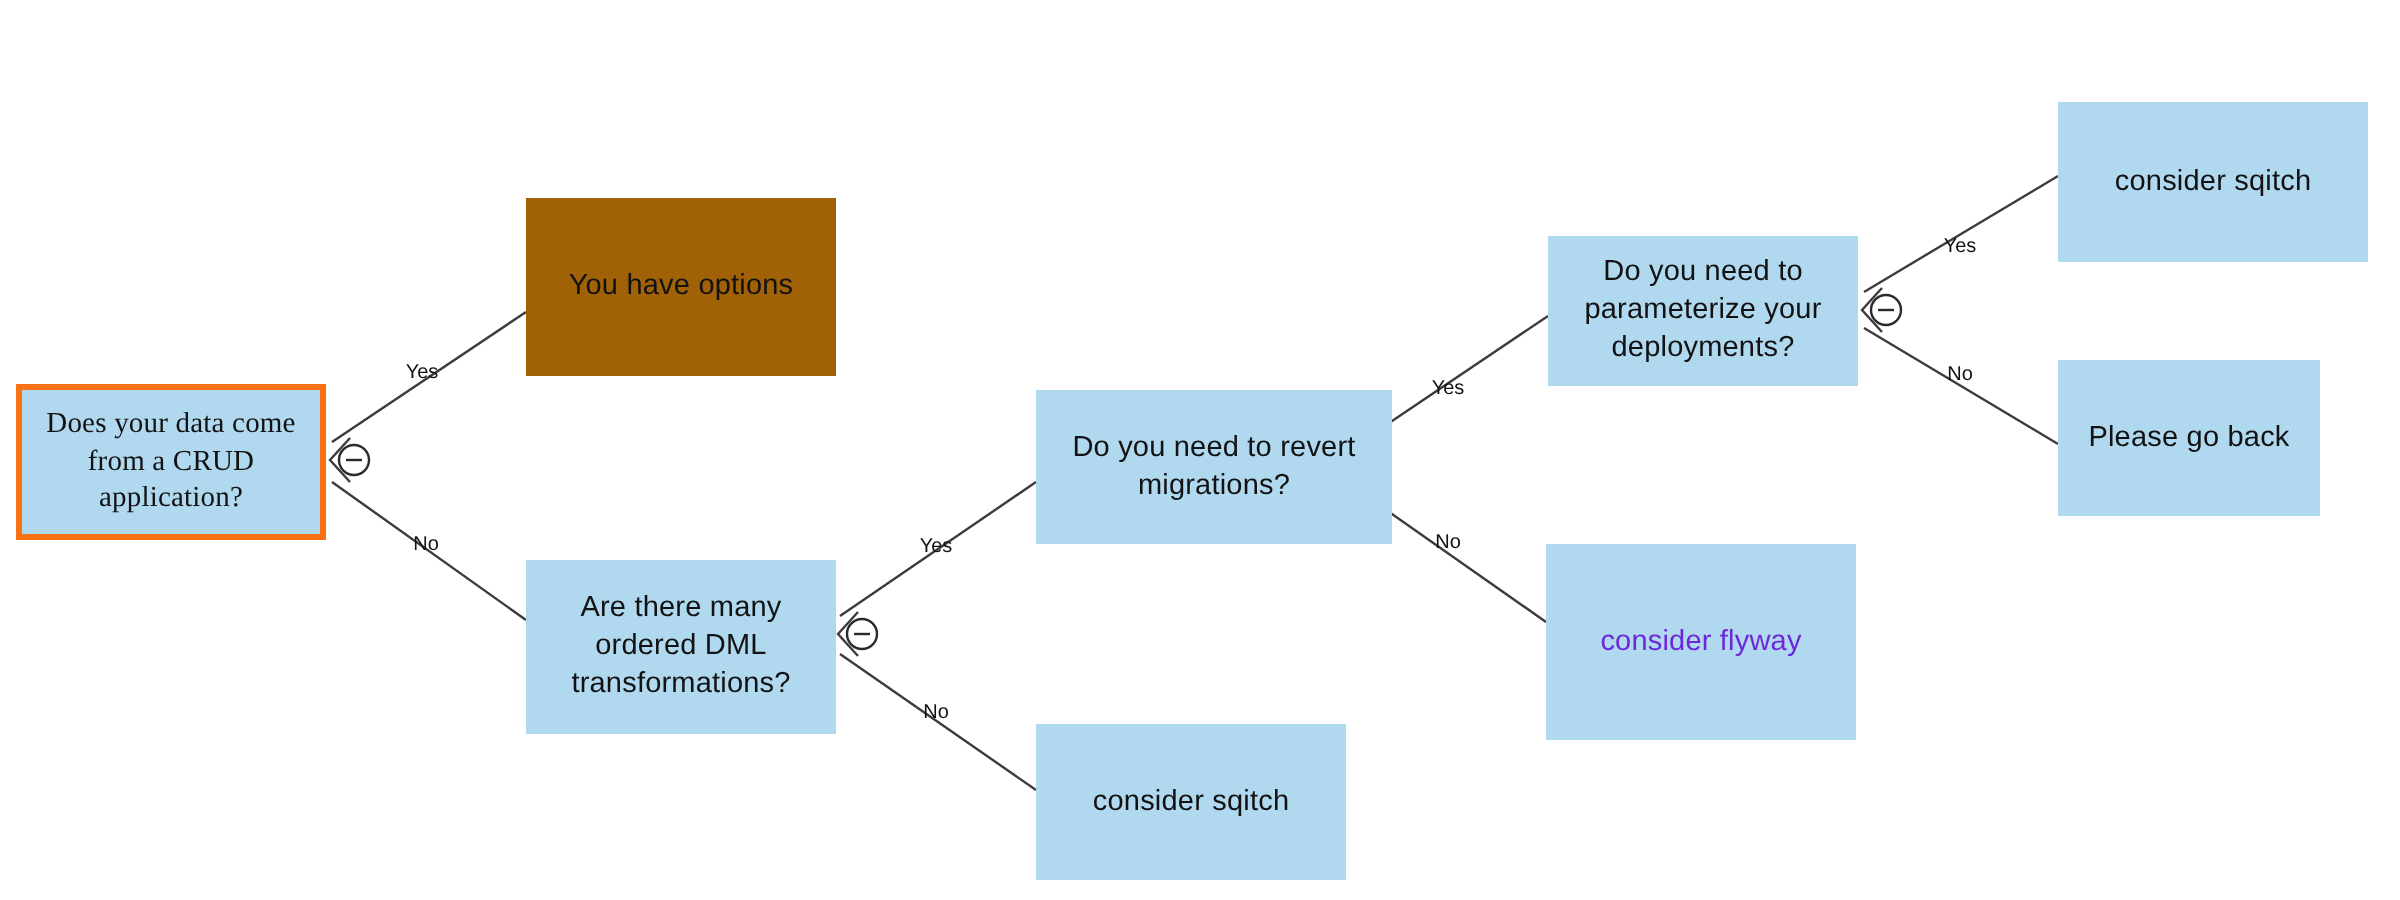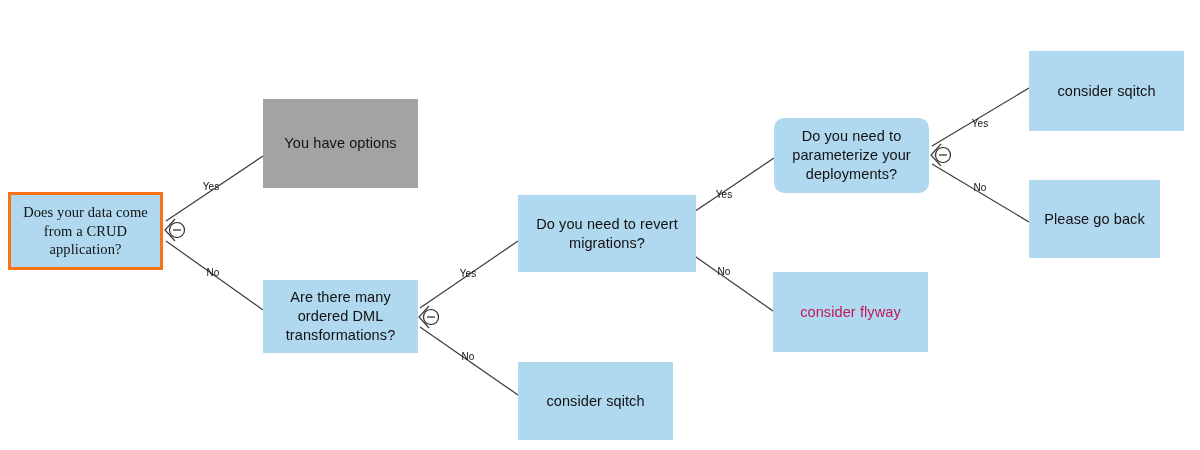--- a/index.html
+++ b/index.html
@@ -87,31 +87,31 @@
         <path d="M 941 144 L 931 155 L 941 166" fill="none" stroke="#3c3c3c" stroke-width="1.2"></path>
         <circle cx="943" cy="155" r="7.5" fill="#ffffff" stroke="#2b2b2b" stroke-width="1.2"></circle>
         <line x1="939" y1="155" x2="947" y2="155" stroke="#2b2b2b" stroke-width="1.2"></line>
       </g>
     </svg>
 
   <div id="nodes">
       <div class="node bordered" style="left: 8px; top: 192px; width: 155px; height: 78px; background: rgb(176, 216, 239); color: rgb(18, 18, 18);">Does your data come
 from a CRUD
 application?</div>
-      <div class="node" style="left: 263px; top: 99px; width: 155px; height: 89px; background: #a3a3a3; color: rgb(18, 18, 18);">You have options</div>
-      <div class="node" style="left: 263px; top: 280px; width: 155px; height: 73px; background: rgb(176, 216, 239); color: rgb(18, 18, 18);">Are there many
+      <div class="node" style="left: 263px; top: 99px; width: 155px; height: 89px; background: #a16207; color: rgb(18, 18, 18);">You have options</div>
+      <div class="node" style="left: 263px; top: 280px; width: 155px; height: 87px; background: rgb(176, 216, 239); color: rgb(18, 18, 18);">Are there many
 ordered DML
 transformations?</div>
       <div class="node" style="left: 518px; top: 195px; width: 178px; height: 77px; background: rgb(176, 216, 239); color: rgb(18, 18, 18);">Do you need to revert
 migrations?</div>
       <div class="node" style="left: 518px; top: 362px; width: 155px; height: 78px; background: rgb(176, 216, 239); color: rgb(18, 18, 18);">consider sqitch</div>
-      <div class="node" style="left: 774px; top: 118px; width: 155px; height: 75px; background: rgb(176, 216, 239); color: rgb(18, 18, 18); border-radius: 10px;">Do you need to
+      <div class="node" style="left: 774px; top: 118px; width: 155px; height: 75px; background: rgb(176, 216, 239); color: rgb(18, 18, 18);">Do you need to
 parameterize your
 deployments?</div>
-      <div class="node" style="left: 773px; top: 272px; width: 155px; height: 80px; background: rgb(176, 216, 239); color: #be185d;">consider flyway</div>
+      <div class="node" style="left: 773px; top: 272px; width: 155px; height: 98px; background: rgb(176, 216, 239); color: #6d28d9;">consider flyway</div>
       <div class="node" style="left: 1029px; top: 51px; width: 155px; height: 80px; background: rgb(176, 216, 239); color: rgb(18, 18, 18);">consider sqitch</div>
       <div class="node" style="left: 1029px; top: 180px; width: 131px; height: 78px; background: rgb(176, 216, 239); color: rgb(18, 18, 18);">Please go back</div>
     </div>
   <div id="labels">
       <div class="edge-label" style="left: 211px; top: 187px; color: rgb(18, 18, 18);">Yes</div>
       <div class="edge-label" style="left: 213px; top: 273px; color: rgb(18, 18, 18);">No</div>
       <div class="edge-label" style="left: 468px; top: 274px; color: rgb(18, 18, 18);">Yes</div>
       <div class="edge-label" style="left: 468px; top: 357px; color: rgb(18, 18, 18);">No</div>
       <div class="edge-label" style="left: 724px; top: 195px; color: rgb(18, 18, 18);">Yes</div>
       <div class="edge-label" style="left: 724px; top: 272px; color: rgb(18, 18, 18);">No</div>

